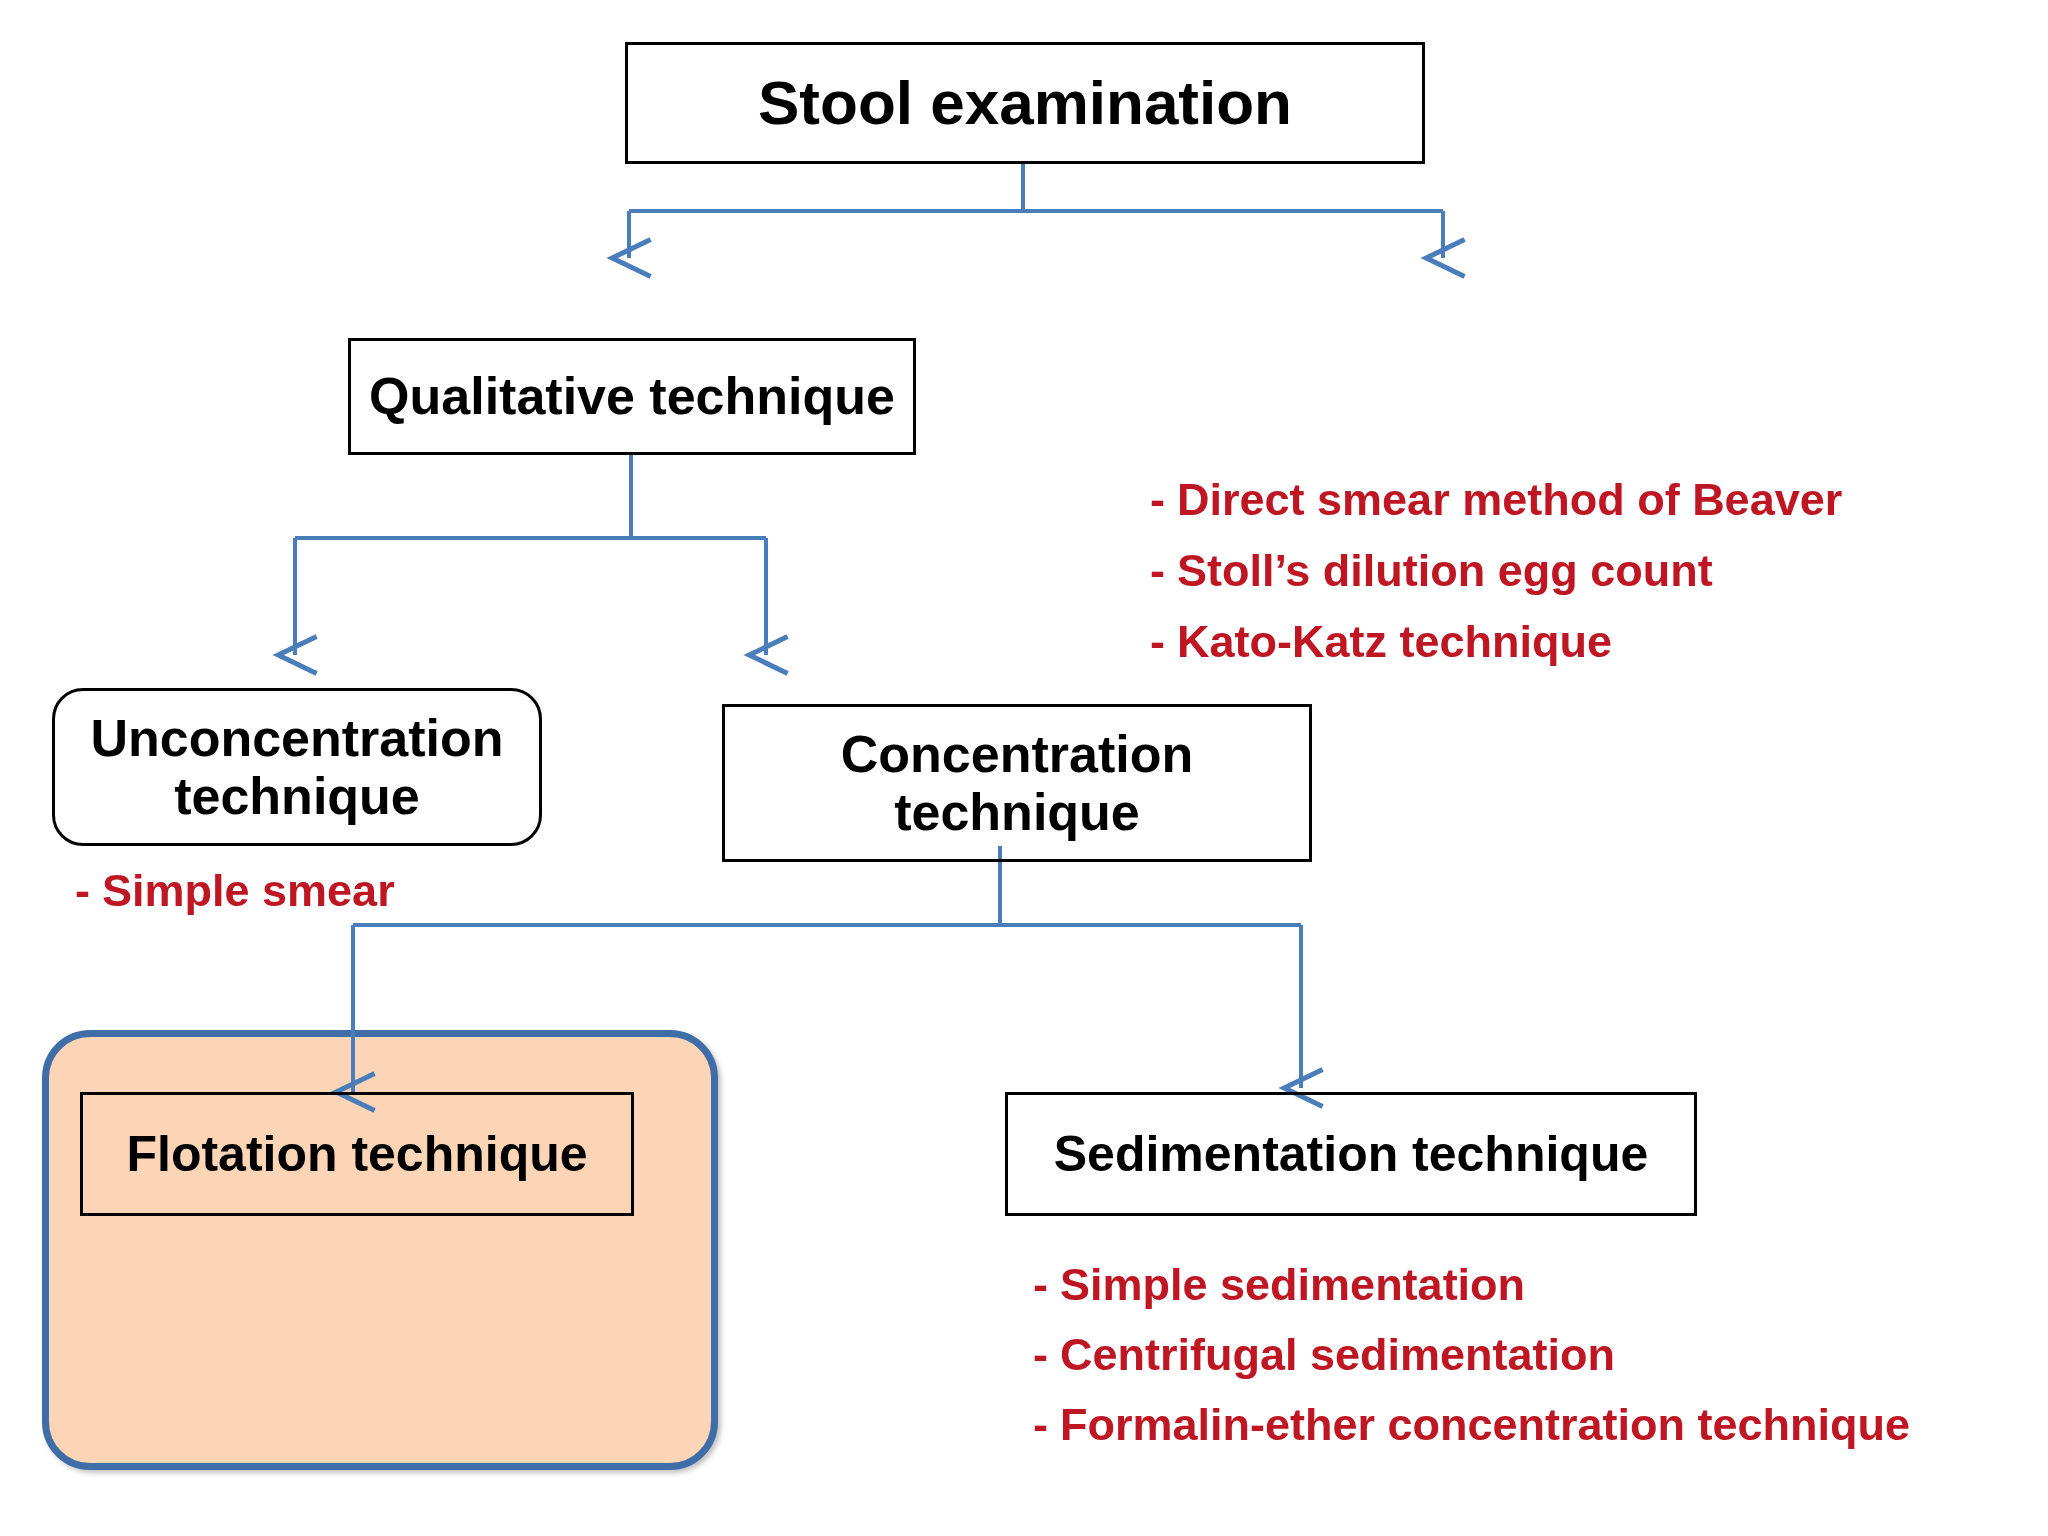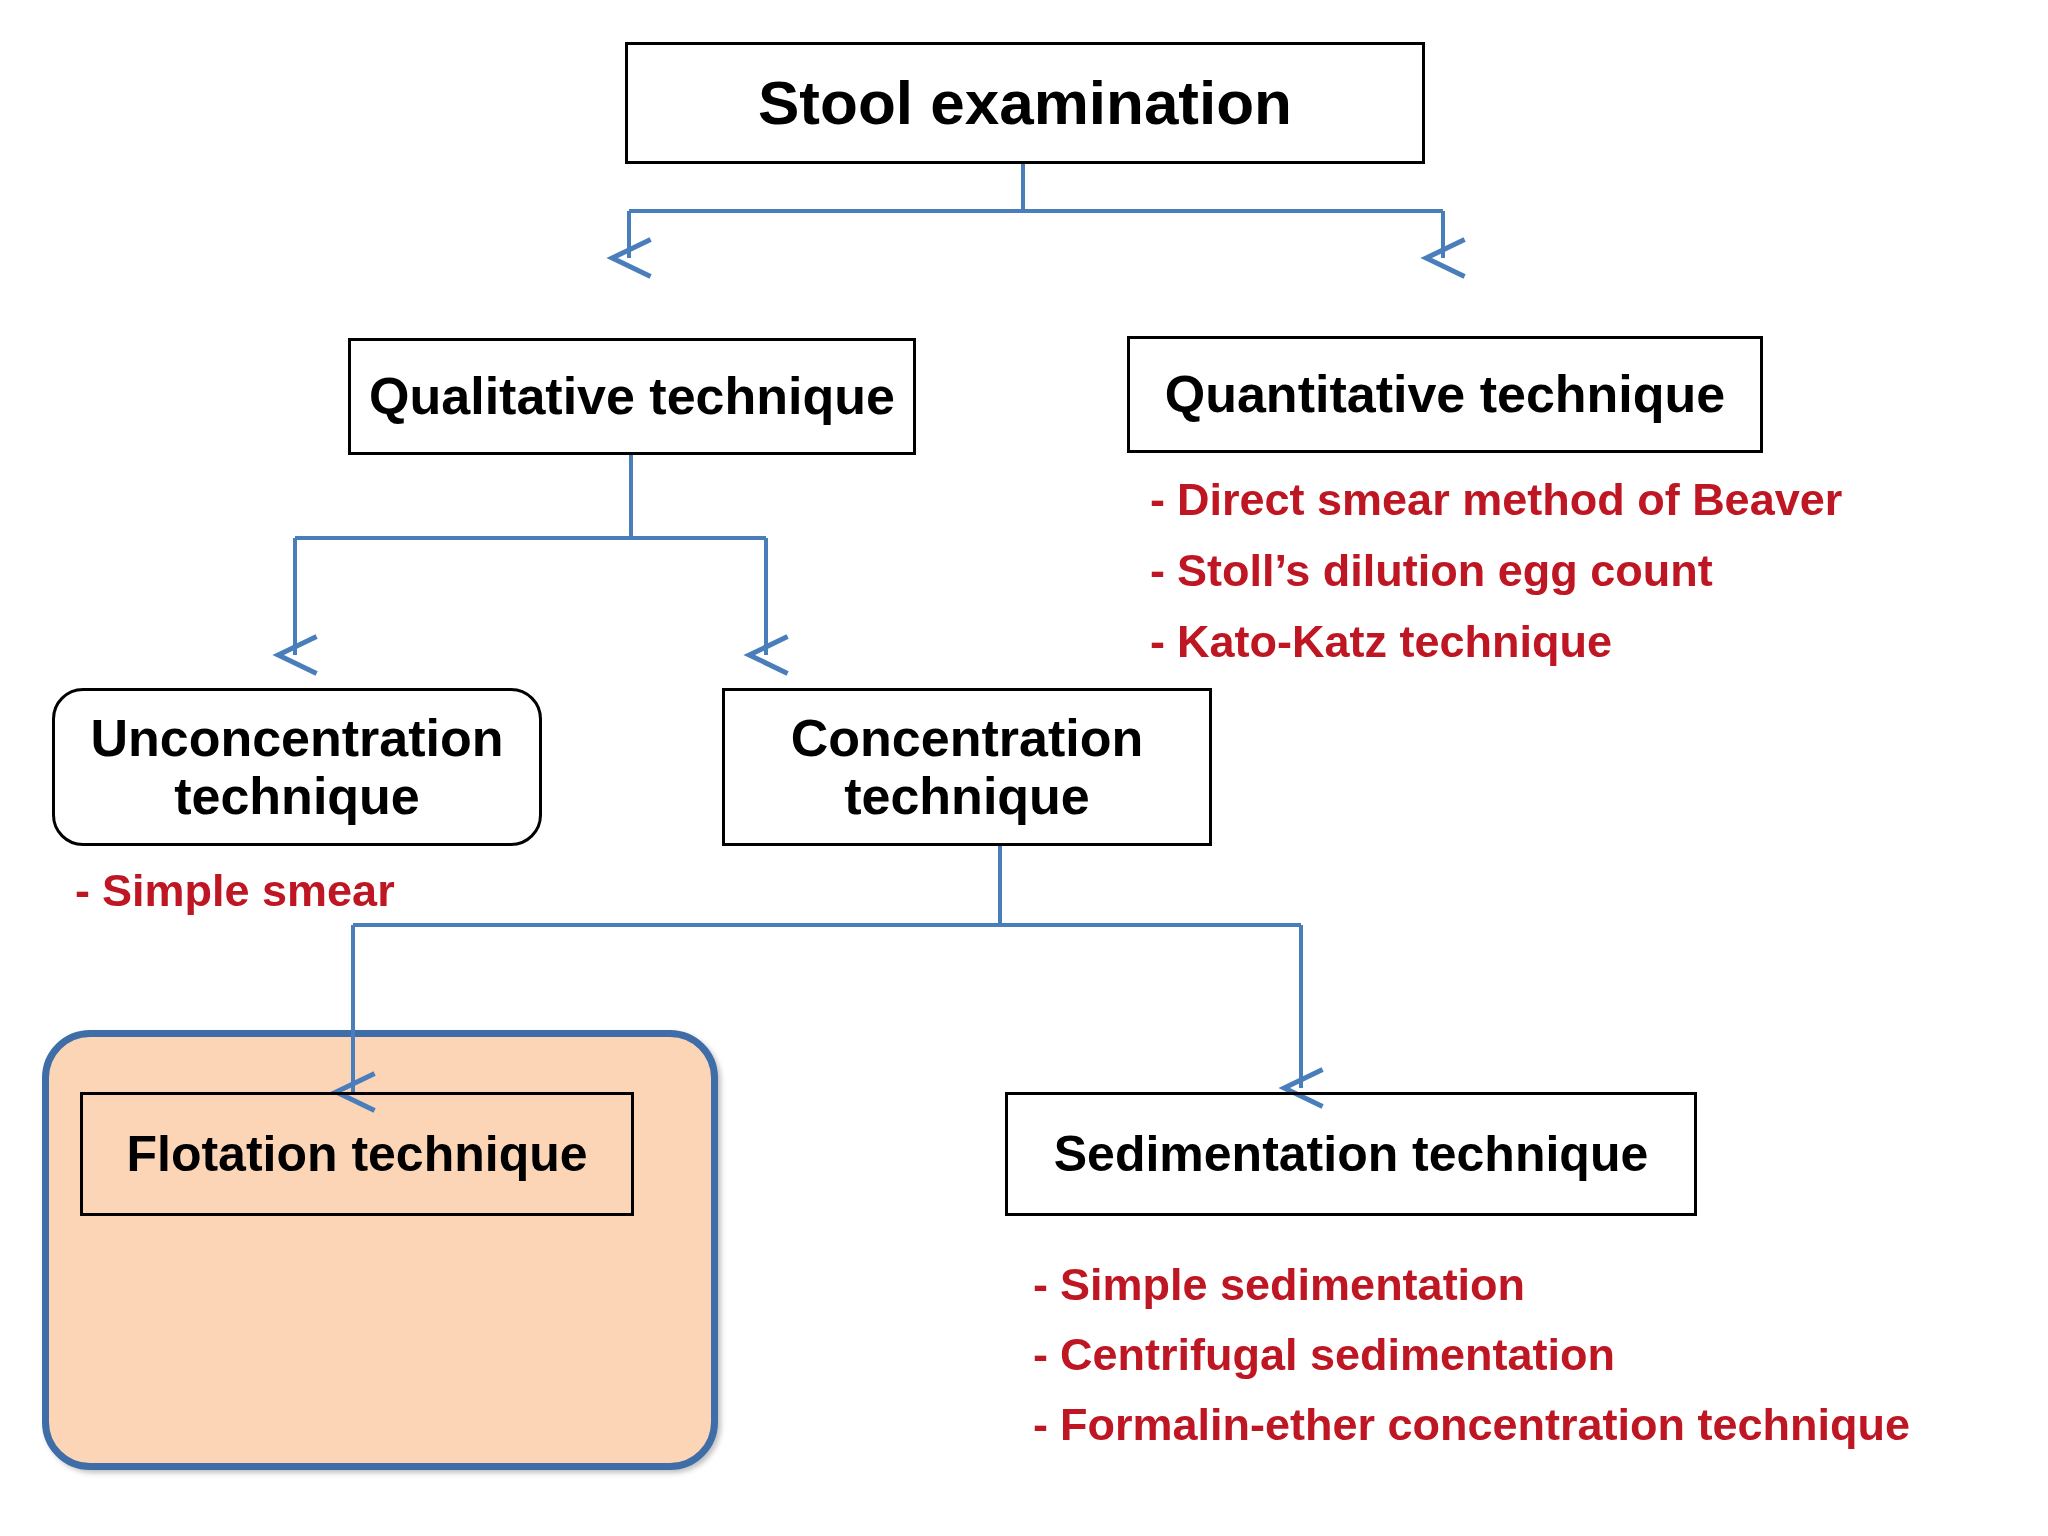--- a/index.html
+++ b/index.html
@@ -125,29 +125,26 @@
   </svg>
 
   <div class="node node-title" style="left:625px; top:42px; width:800px; height:122px;">
     <span>Stool examination</span>
   </div>
 
   <div class="node node-l2" style="left:348px; top:338px; width:568px; height:117px;">
     <span>Qualitative technique</span>
   </div>
 
-  <div class="node node-l2" style="left:1127px; top:336px; width:636px; height:117px;">
-    <span>Quantitative technique</span>
-  </div>
 
   <div class="node node-l3" style="left:52px; top:688px; width:490px; height:158px; padding:0 18px;border-radius:31px;">
     <span>Unconcentration technique</span>
   </div>
 
-  <div class="node node-l3" style="left:722px; top:688px; width:490px; height:158px; padding:0 18px;">
+  <div class="node node-l3" style="left:722px; top:704px; width:590px; height:158px; padding:0 18px;">
     <span>Concentration technique</span>
   </div>
 
   <div class="node node-l4" style="left:80px; top:1092px; width:554px; height:124px; z-index:11;">
     <span>Flotation technique</span>
   </div>
 
   <div class="node node-l4" style="left:1005px; top:1092px; width:692px; height:124px;">
     <span>Sedimentation technique</span>
   </div>

